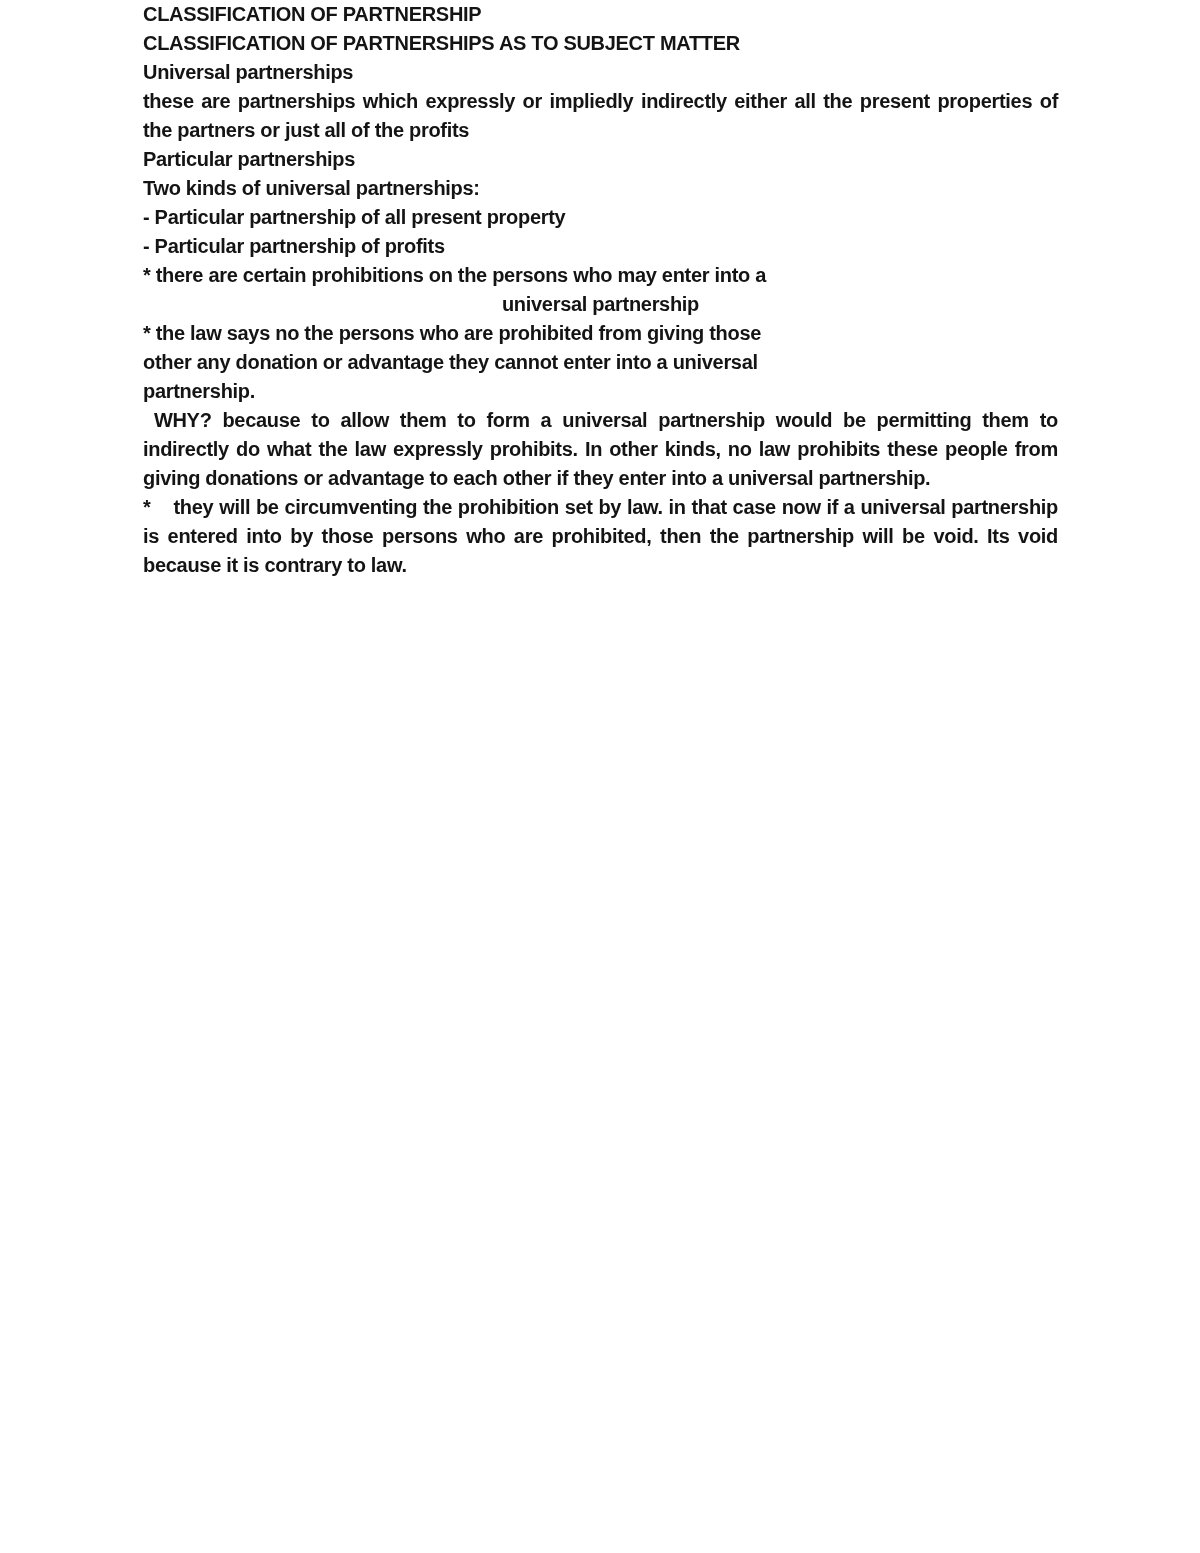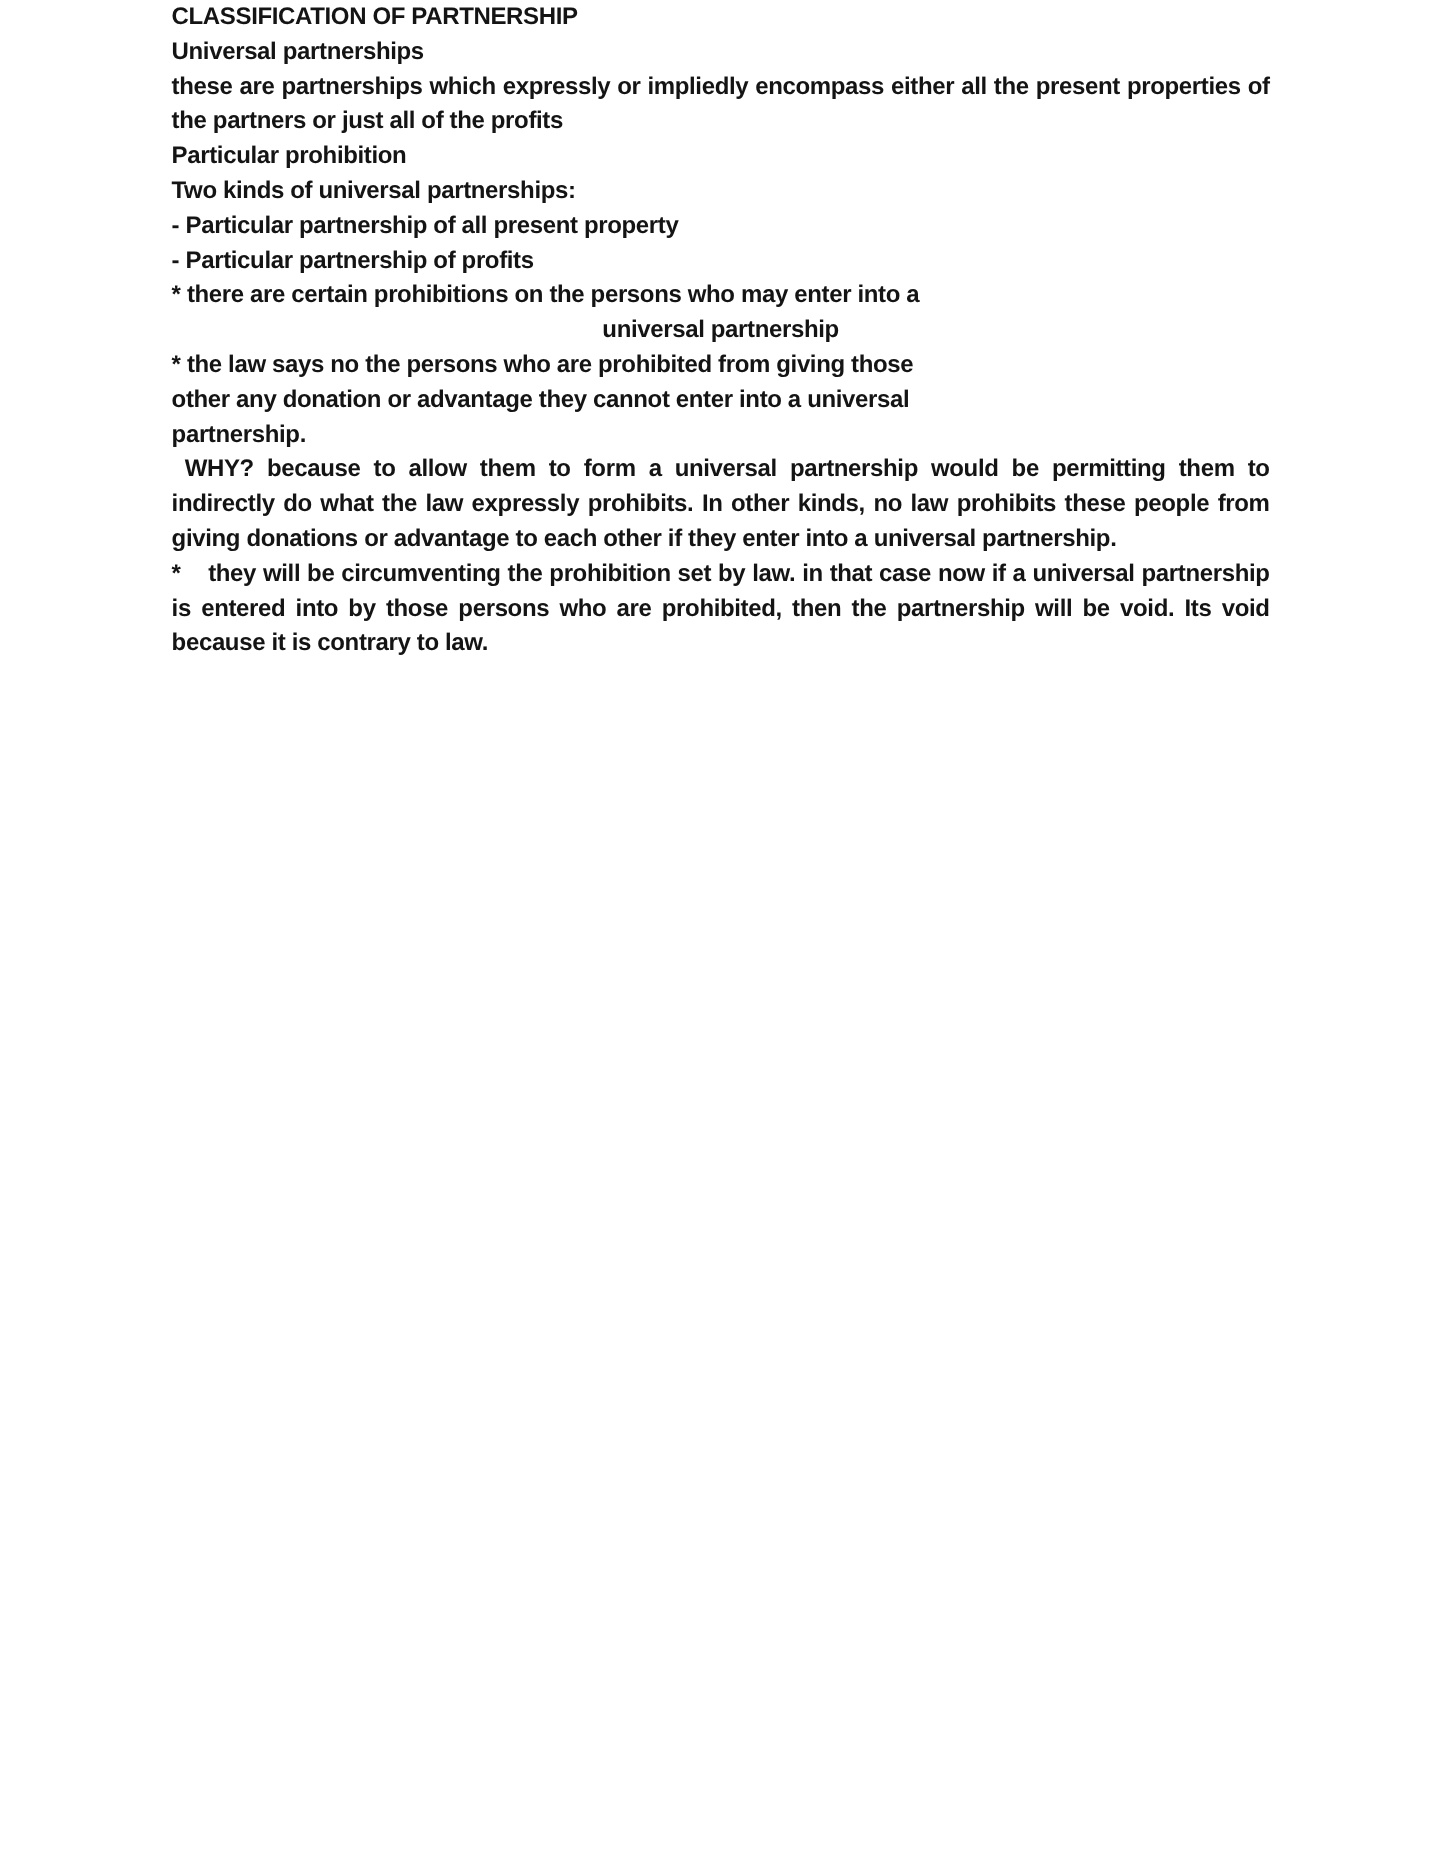--- a/index.html
+++ b/index.html
@@ -52,26 +52,27 @@
   .b-circ         { margin-top: 22px; }
 </style>
 </head>
 <body>
 
 <div class="page">
   <div class="content">
 
     <p class="b-title">CLASSIFICATION OF PARTNERSHIP</p>
 
+    <p class="b-subject">CLASSIFICATION OF PARTNERSHIPS AS TO SUBJECT MATTER</p>
 
     <p class="b-universal">Universal partnerships</p>
 
-    <p class="b-universaldesc justify">these are partnerships which expressly or impliedly encompass either all the present properties of the partners or just all of the profits</p>
+    <p class="b-universaldesc justify">these are partnerships which expressly or impliedly indirectly either all the present properties of the partners or just all of the profits</p>
 
-    <p class="b-particular">Particular prohibition</p>
+    <p class="b-particular">Particular partnerships</p>
 
     <p class="b-twokinds">Two kinds of universal partnerships:</p>
 
     <p class="b-kind1">- Particular partnership of all present property</p>
 
     <p class="b-kind2">- Particular partnership of profits</p>
 
     <p class="b-prohib1">* there are certain prohibitions on the persons who may enter into a</p>
 
     <p class="b-prohib2">universal partnership</p>

